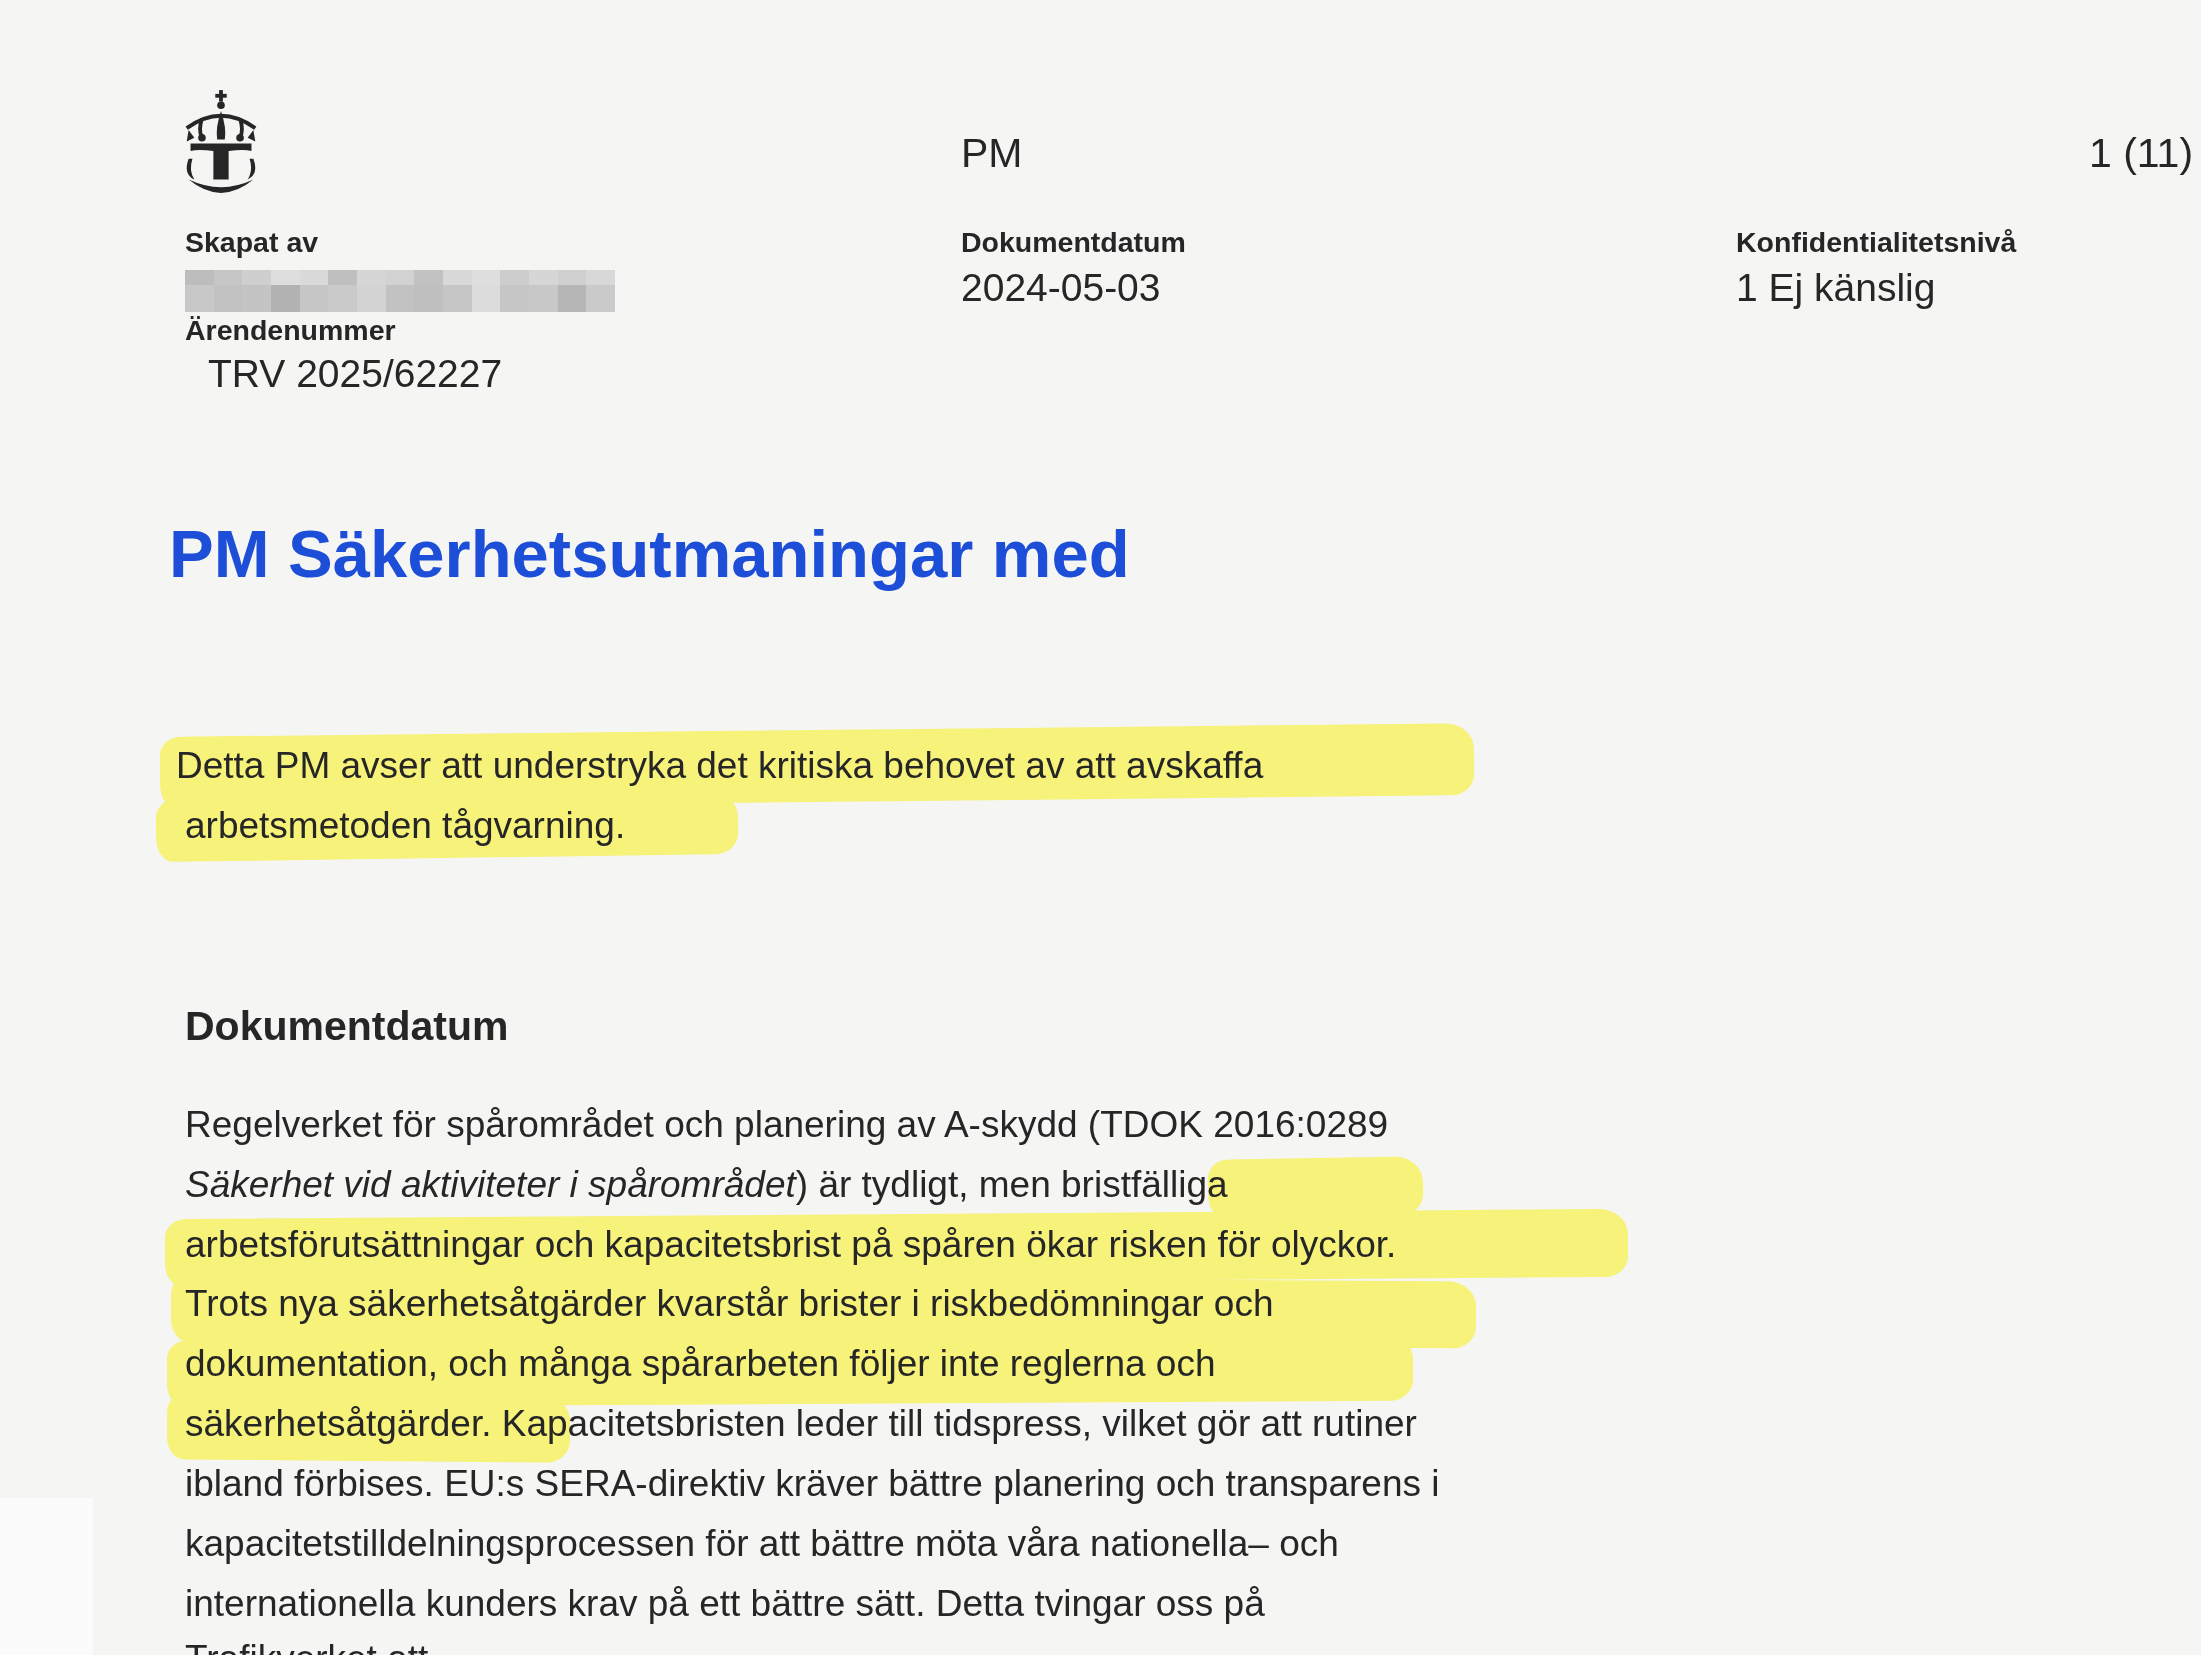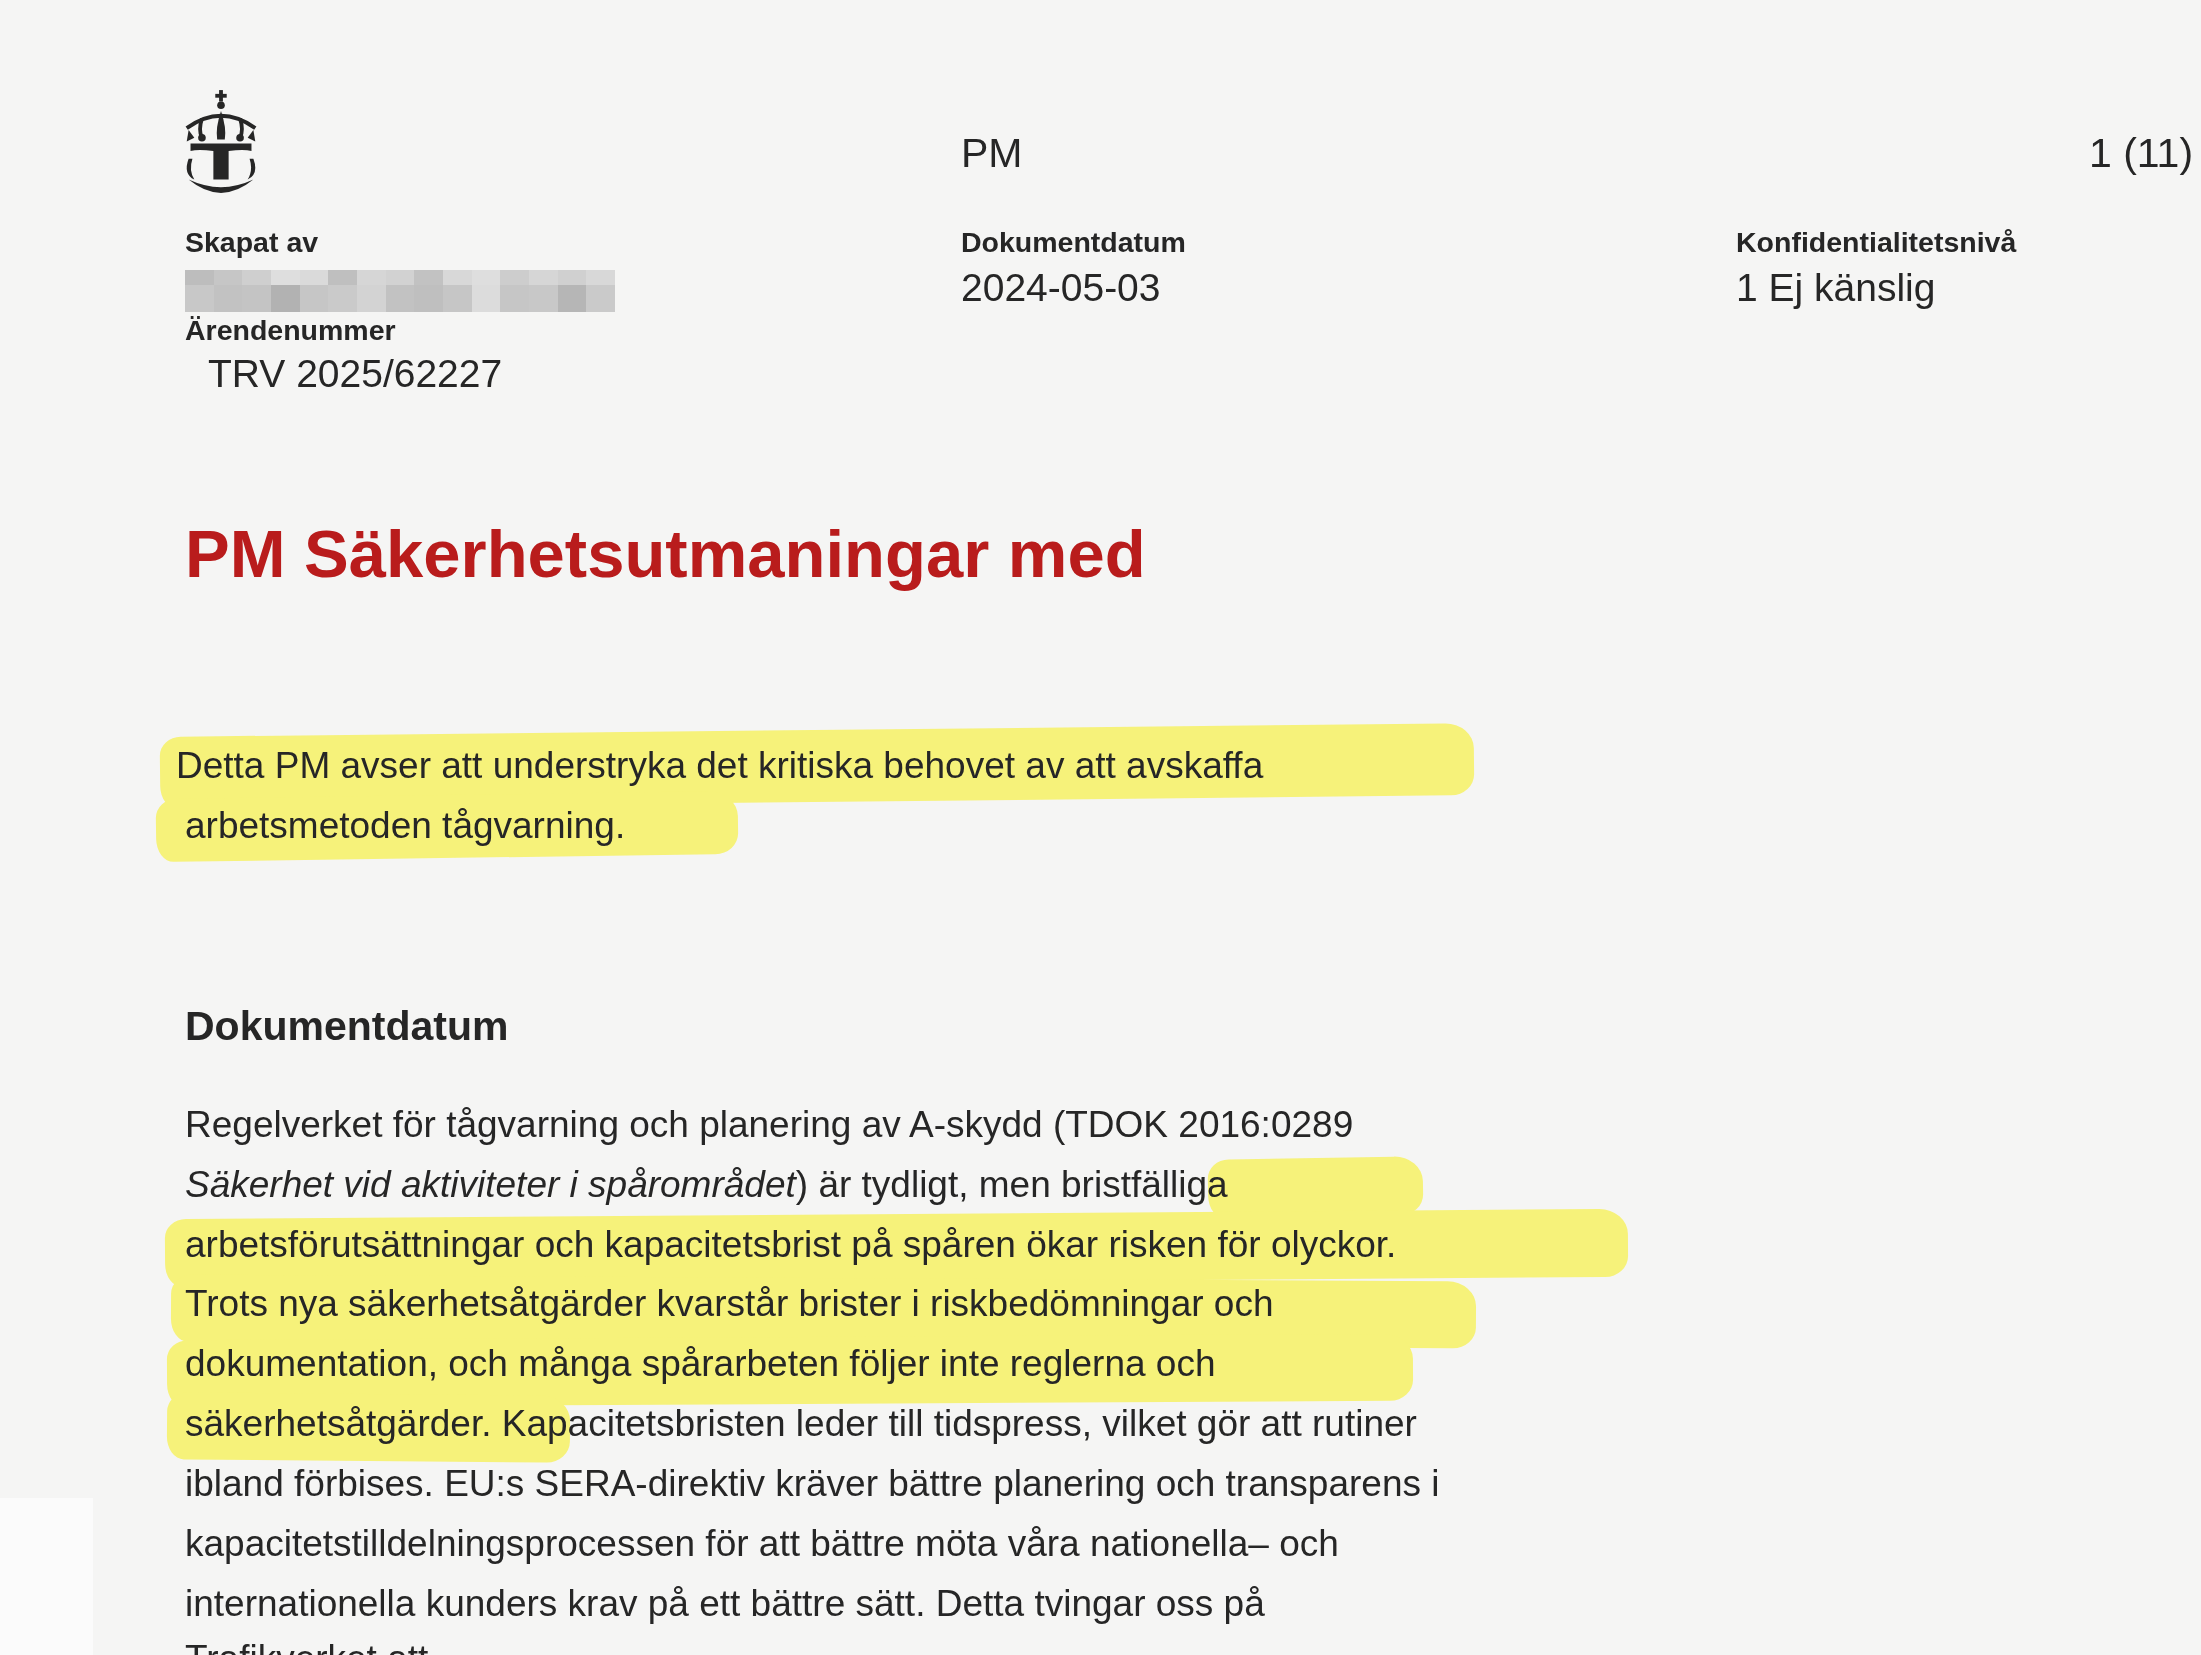--- a/index.html
+++ b/index.html
@@ -26,22 +26,22 @@
     .meta-label { font-weight: bold; font-size: 28.5px; line-height: 32px; text-align: right; }
     .meta-value { font-size: 39px; line-height: 44px; }
 
     .redacted {
       left: 185px; top: 270px; width: 430px; height: 42px;
       display: grid; grid-template-columns: repeat(15, 1fr); grid-template-rows: 15px 27px;
     }
     .redacted span { display: block; }
 
     .title {
-      left: 185px; top: 504px; font-weight: bold; font-size: 67px; line-height: 99px;
-      color: #b91c1c; white-space: normal; width: 1236px;
+      left: 169px; top: 504px; font-weight: bold; font-size: 67px; line-height: 99px;
+      color: #1d4ed8; white-space: normal; width: 1236px;
     }
 
     .hl-line {
       position: absolute; font-size: 37px; line-height: 60px; white-space: nowrap;
     }
     .hl-band {
       position: absolute; background: #f6f27a; border-radius: 21px 28.5px 23px 17px / 19px 25px 21px 23px;
     }
 
     .heading {
@@ -142,21 +142,21 @@
 <div class="hl-line" style="left:185px; top:796px;">arbetsmetoden tågvarning.</div>
 
 <div class="abs heading">Dokumentdatum</div>
 
 <div class="hl-band" style="left:1208px; top:1158px; width:215px; height:59px; transform:rotate(-1deg);"></div>
 <div class="hl-band" style="left:165px; top:1214px; width:1463px; height:68px; transform:rotate(-0.4deg);"></div>
 <div class="hl-band" style="left:171px; top:1278px; width:1305px; height:67px; transform:rotate(0.3deg);"></div>
 <div class="hl-band" style="left:167px; top:1337px; width:1246px; height:67px; transform:rotate(-0.3deg);"></div>
 <div class="hl-band" style="left:167px; top:1394px; width:403px; height:67px; transform:rotate(0.5deg);"></div>
 
-<div class="body-line" style="top:1095px;">Regelverket för tågvarning och planering av A-skydd (TDOK 2016:0289</div>
+<div class="body-line" style="top:1095px;">Regelverket för spårområdet och planering av A-skydd (TDOK 2016:0289</div>
 <div class="body-line" style="top:1155px;"><em>Säkerhet vid aktiviteter i spårområdet</em><span style="white-space:pre">) är tydligt, men </span><span class="mark">bristfälliga</span></div>
 <div class="body-line" style="top:1215px;">arbetsförutsättningar och kapacitetsbrist på spåren ökar risken för olyckor.</div>
 <div class="body-line" style="top:1274px;">Trots nya säkerhetsåtgärder kvarstår brister i riskbedömningar och</div>
 <div class="body-line" style="top:1334px;">dokumentation, och många spårarbeten följer inte reglerna och</div>
 <div class="body-line" style="top:1394px;"><span class="mark">säkerhetsåtgärder.</span><span style="white-space:pre"> Kapacitetsbristen leder till tidspress, vilket gör att rutiner</span></div>
 <div class="body-line" style="top:1454px;">ibland förbises. EU:s SERA-direktiv kräver bättre planering och transparens i</div>
 <div class="body-line" style="top:1514px;">kapacitetstilldelningsprocessen för att bättre möta våra nationella– och</div>
 <div class="body-line" style="top:1574px;">internationella kunders krav på ett bättre sätt. Detta tvingar oss på</div>
 <div class="cutoff">
     <span style="margin-top:-7.6px">Trafikverket att ...</span>

